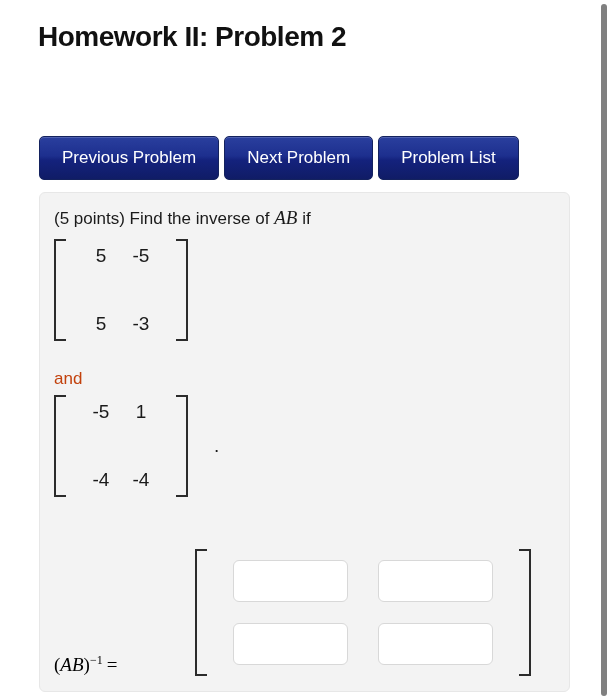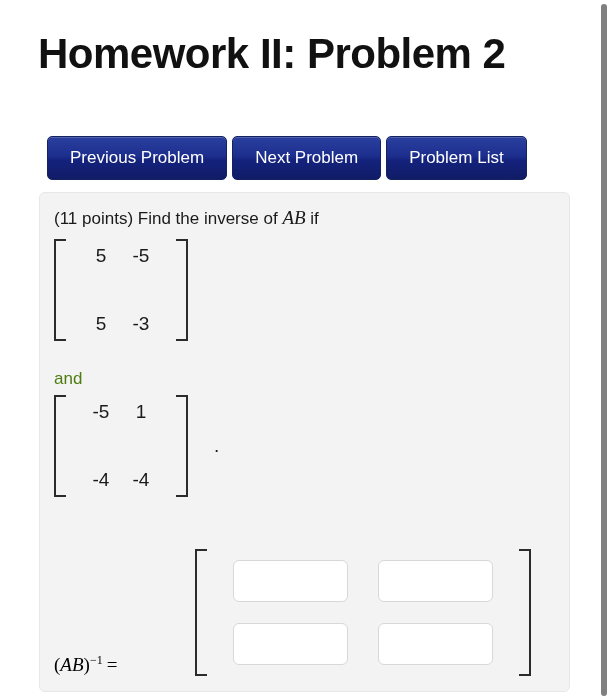--- a/index.html
+++ b/index.html
@@ -16,31 +16,31 @@
     height: 700px;
     background: #ffffff;
   }
 
   
   .page-title {
     position: absolute;
     left: 38px;
     top: 2px;
     width: 530px;
-    font-size: 42px;
+    font-size: 28px;
     line-height: 1.16;
     font-weight: bold;
     color: #111111;
     letter-spacing: -0.5px;
   }
 
   
   .nav-bar {
     position: absolute;
-    left: 47px;
+    left: 39px;
     top: 136px;
     display: flex;
     gap: 5px;
   }
   .nav-btn {
     display: inline-flex;
     align-items: center;
     justify-content: center;
     height: 44px;
     padding: 0 22px;
@@ -73,21 +73,21 @@
     top: 14px;
     font-size: 17px;
     color: #1a1a1a;
     white-space: nowrap;
   }
   .and-line {
     position: absolute;
     left: 14px;
     top: 176px;
     font-size: 17px;
-    color: #4d7c0f;
+    color: #c2410c;
   }
 
   .mathvar {
     font-family: "Liberation Serif", serif;
     font-style: italic;
     font-size: 19px;
   }
   .mathvar .sup {
     font-style: normal;
     font-size: 12px;
@@ -213,21 +213,21 @@
 
   <div class="nav-bar">
     <button class="nav-btn">Previous Problem</button>
     <button class="nav-btn">Next Problem</button>
     <button class="nav-btn">Problem List</button>
   </div>
 
   <div class="problem-panel">
 
     <div class="prompt-line">
-      <span>(11 points) Find the inverse of</span>
+      <span>(5 points) Find the inverse of</span>
       <span class="mathvar">AB</span>
       <span>if</span>
     </div>
 
     <div class="matrix-row" id="matrix-a-inverse">
       <div class="bracket">
         <div class="brk brk-l"></div>
         <div class="mat-grid">
           <div class="mat-cell">5</div>
           <div class="mat-cell">-5</div>

